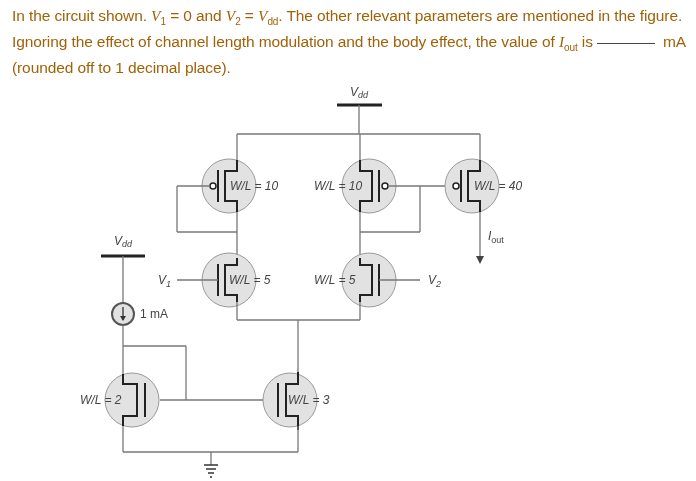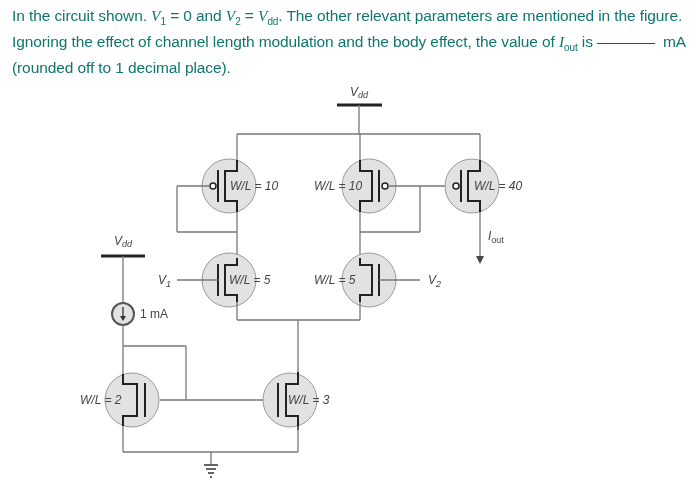--- a/index.html
+++ b/index.html
@@ -1,19 +1,19 @@
 <!DOCTYPE html>
 <html><head>
 <meta charset="utf-8">
 <style>
   html, body { margin:0; padding:0; background:#ffffff; }
   body { width:696px; height:481px; position:relative; overflow:hidden;
          font-family:"Liberation Sans", sans-serif; color:#3a3a3a; }
   .question { position:absolute; left:12px; top:6px; width:680px;
-              font-size:15.5px; line-height:20px; color:#0f766e; letter-spacing:-0.1px; }
+              font-size:15.5px; line-height:20px; color:#a16207; letter-spacing:-0.1px; }
   .question i { font-family:"Liberation Serif", serif; }
   .question sub { font-size:10px; }
   .blank { display:inline-block; width:58px; border-bottom:1px solid #444; margin:0 4px; transform:translateY(-3px); }
   svg { position:absolute; left:0; top:0; }
   .wire { stroke:#777; stroke-width:1.3; fill:none; }
   .dev { stroke:#222; stroke-width:2; fill:none; }
   .circle { fill:#e2e2e2; stroke:#999; stroke-width:1; }
   .lbl { font-family:"Liberation Sans", sans-serif; font-size:12px; fill:#444; }
   .lbl-i { font-family:"Liberation Sans", sans-serif; font-style:italic; font-size:12px; fill:#444; }
   .rail { stroke:#222; stroke-width:3; }

